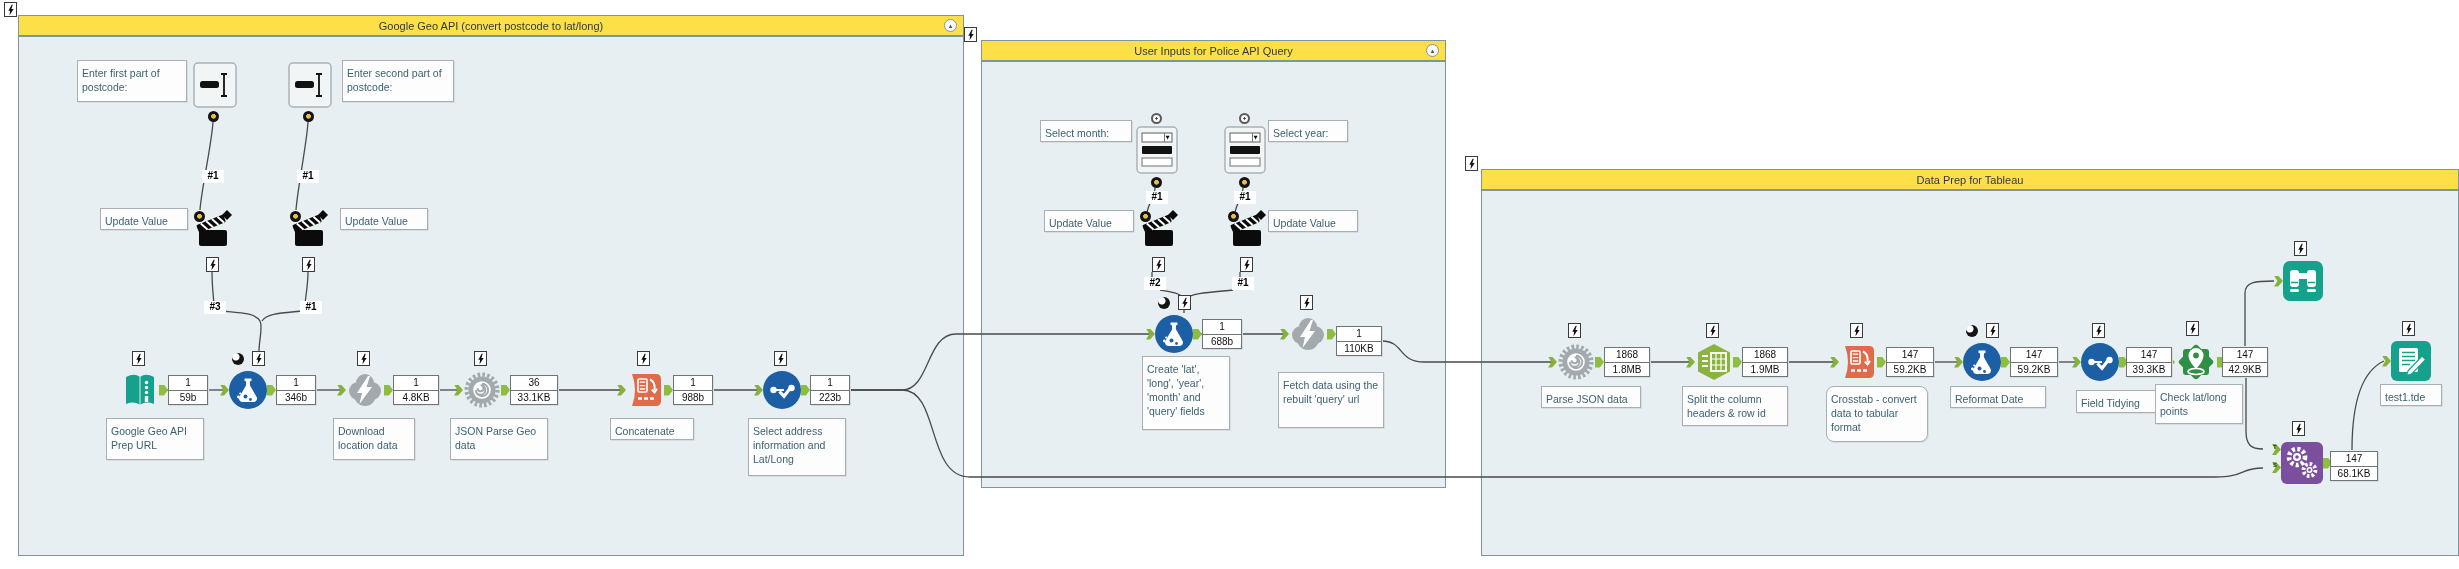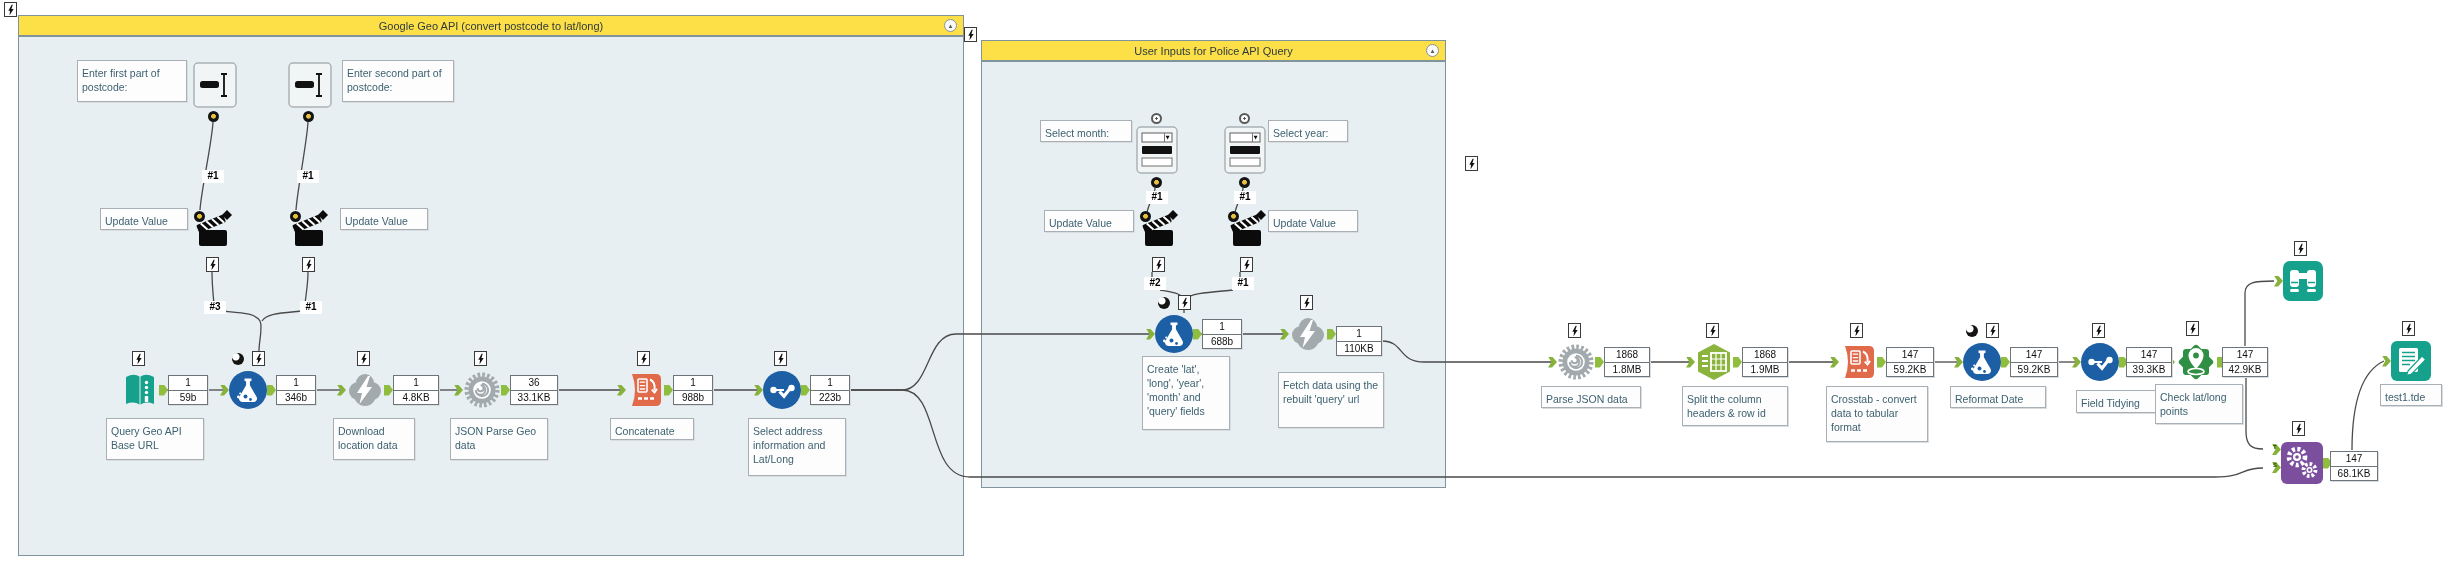--- a/index.html
+++ b/index.html
@@ -45,20 +45,25 @@
         <span>Google Geo API (convert postcode to lat/long)</span>
         <div class="collapse">▴</div>
       </div>
     </div>
     <div class="container" style="left: 981px; top: 40px; width: 465px; height: 448px;">
       <div class="titlebar">
         <span>User Inputs for Police API Query</span>
         <div class="collapse">▴</div>
       </div>
     </div>
+    <div class="container" style="left: 1481px; top: 169px; width: 978px; height: 387px;">
+      <div class="titlebar">
+        <span>Data Prep for Tableau</span>
+      </div>
+    </div>
     <svg width="2459" height="569" class="wires">
       <path d="M162 390 H170" fill="none" stroke="#4a4a4a" stroke-width="1.3"></path>
       <path d="M208 390 H227" fill="none" stroke="#4a4a4a" stroke-width="1.3"></path>
       <path d="M316 390 H344" fill="none" stroke="#4a4a4a" stroke-width="1.3"></path>
       <path d="M437 390 H461" fill="none" stroke="#4a4a4a" stroke-width="1.3"></path>
       <path d="M558 390 H624" fill="none" stroke="#4a4a4a" stroke-width="1.3"></path>
       <path d="M713 390 H761" fill="none" stroke="#4a4a4a" stroke-width="1.3"></path>
       <path d="M850 390 H902 C930 390 926 334 956 334 H1151" fill="none" stroke="#4a4a4a" stroke-width="1.3"></path>
       <path d="M850 390 H902 C940 390 926 477 970 477 H2215 C2245 477 2240 468 2263 468" fill="none" stroke="#4a4a4a" stroke-width="1.3"></path>
       <path d="M1196 334 H1204" fill="none" stroke="#4a4a4a" stroke-width="1.3"></path>
@@ -522,34 +527,34 @@
     <div class="anchor in" style="left: 2382px; top: 355.5px;"></div>
     <div class="boltbox" style="left: 2402px; top: 321px;">
       <svg viewBox="0 0 12 16">
         <path d="M7 0 L2 9 h2.6 L3.8 16 L10 6.5 H6.6 L8.6 0 Z" fill="#111"></path>
       </svg>
     </div>
     <div class="note" style="left: 77px; top: 60px; width: 110px; height: 42px;">Enter first part of postcode:</div>
     <div class="note" style="left: 342px; top: 60px; width: 112px; height: 42px;">Enter second part of postcode:</div>
     <div class="note" style="left: 100px; top: 208px; width: 88px; height: 22px;">Update Value</div>
     <div class="note" style="left: 340px; top: 208px; width: 88px; height: 22px;">Update Value</div>
-    <div class="note" style="left: 106px; top: 418px; width: 98px; height: 42px;">Query Geo API Base URL</div>
+    <div class="note" style="left: 106px; top: 418px; width: 98px; height: 42px;">Google Geo API Prep URL</div>
     <div class="note" style="left: 333px; top: 418px; width: 82px; height: 42px;">Download location data</div>
     <div class="note" style="left: 450px; top: 418px; width: 98px; height: 42px;">JSON Parse Geo data</div>
     <div class="note" style="left: 610px; top: 418px; width: 84px; height: 22px;">Concatenate</div>
     <div class="note" style="left: 748px; top: 418px; width: 98px; height: 58px;">Select address information and Lat/Long</div>
     <div class="note" style="left: 1040px; top: 120px; width: 92px; height: 22px;">Select month:</div>
     <div class="note" style="left: 1268px; top: 120px; width: 80px; height: 22px;">Select year:</div>
     <div class="note" style="left: 1044px; top: 210px; width: 90px; height: 22px;">Update Value</div>
     <div class="note" style="left: 1268px; top: 210px; width: 90px; height: 22px;">Update Value</div>
     <div class="note" style="left: 1142px; top: 356px; width: 88px; height: 74px;">Create 'lat', 'long', 'year', 'month' and 'query' fields</div>
     <div class="note" style="left: 1278px; top: 372px; width: 106px; height: 56px;">Fetch data using the rebuilt 'query' url</div>
     <div class="note" style="left: 1541px; top: 386px; width: 100px; height: 22px;">Parse JSON data</div>
     <div class="note" style="left: 1682px; top: 386px; width: 106px; height: 40px;">Split the column headers &amp; row id</div>
-    <div class="note" style="left: 1826px; top: 386px; width: 102px; height: 56px;">Crosstab - convert data to tabular format</div>
+    <div class="note" style="left: 1826px; top: 386px; width: 102px; height: 56px; border-radius: 8px;">Crosstab - convert data to tabular format</div>
     <div class="note" style="left: 1950px; top: 386px; width: 96px; height: 22px;">Reformat Date</div>
     <div class="note" style="left: 2076px; top: 390px; width: 90px; height: 23px;">Field Tidying</div>
     <div class="note" style="left: 2155px; top: 384px; width: 88px; height: 40px;">Check lat/long points</div>
     <div class="note" style="left: 2380px; top: 384px; width: 62px; height: 22px;">test1.tde</div>
     <div class="count" style="left: 168px; top: 375px; width: 40px; height: 30px;">
       <div class="r">1</div>
       <div class="s">59b</div>
     </div>
     <div class="count" style="left: 276px; top: 375px; width: 40px; height: 30px;">
       <div class="r">1</div>

